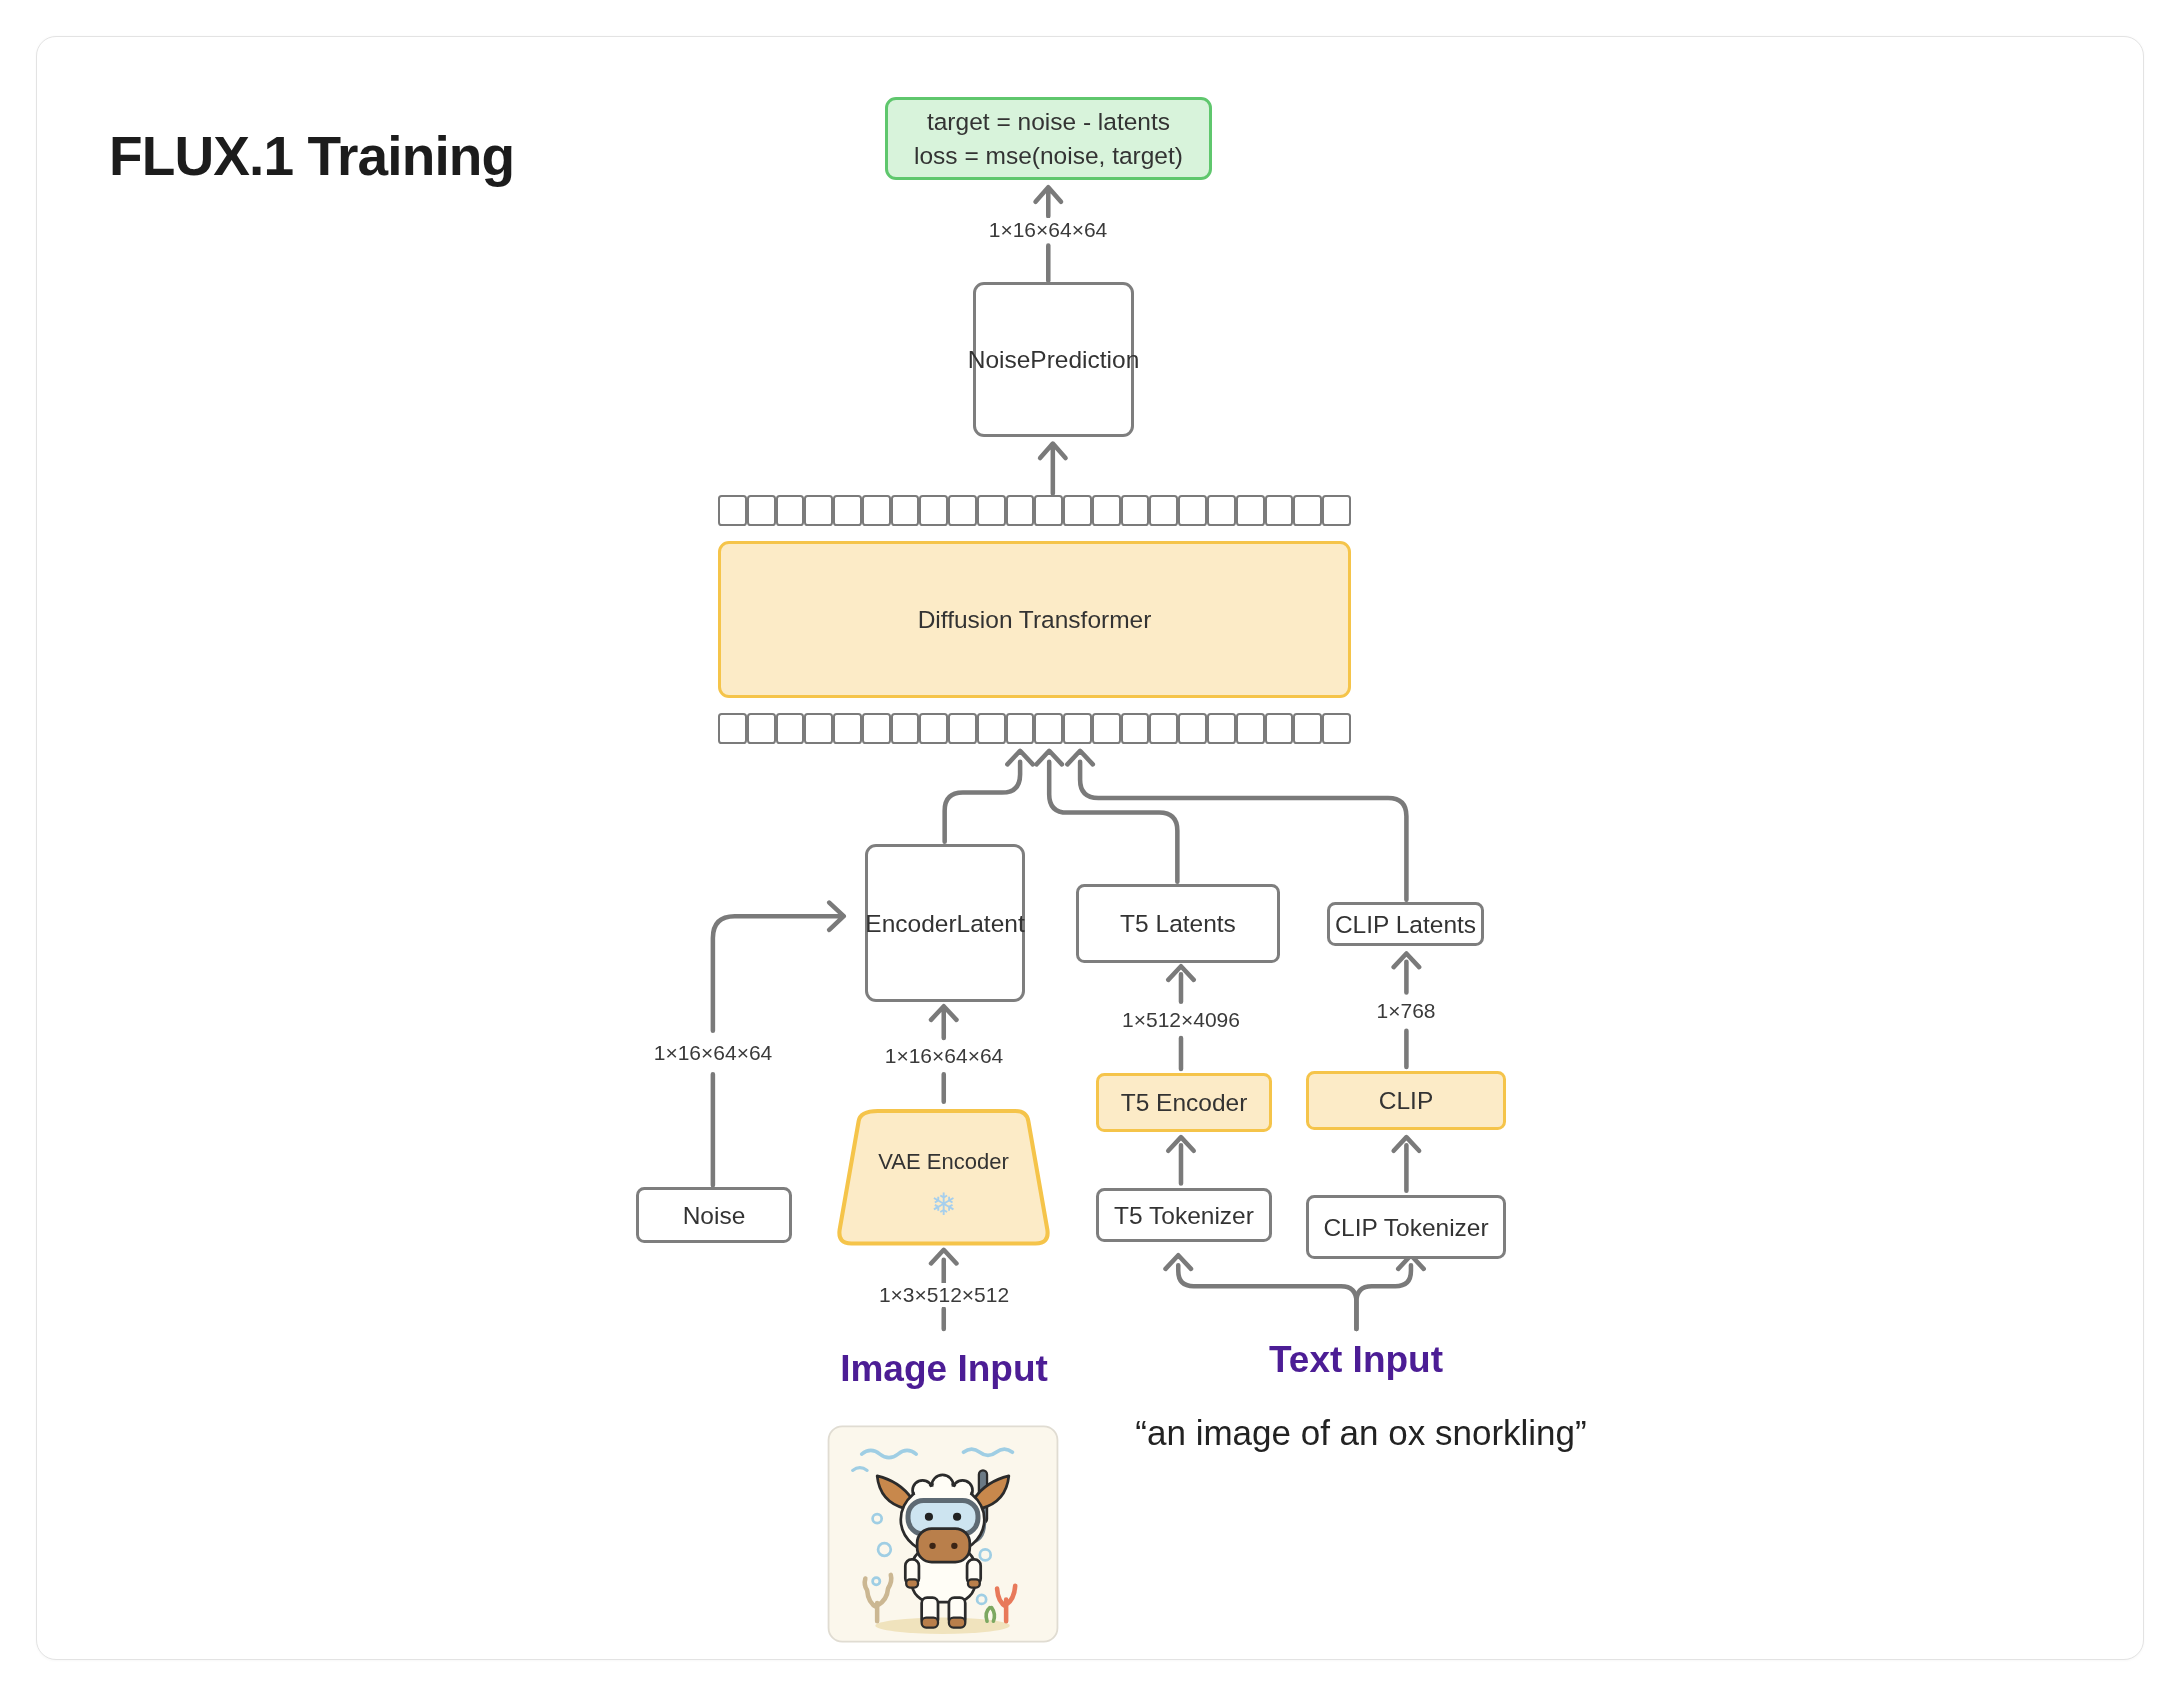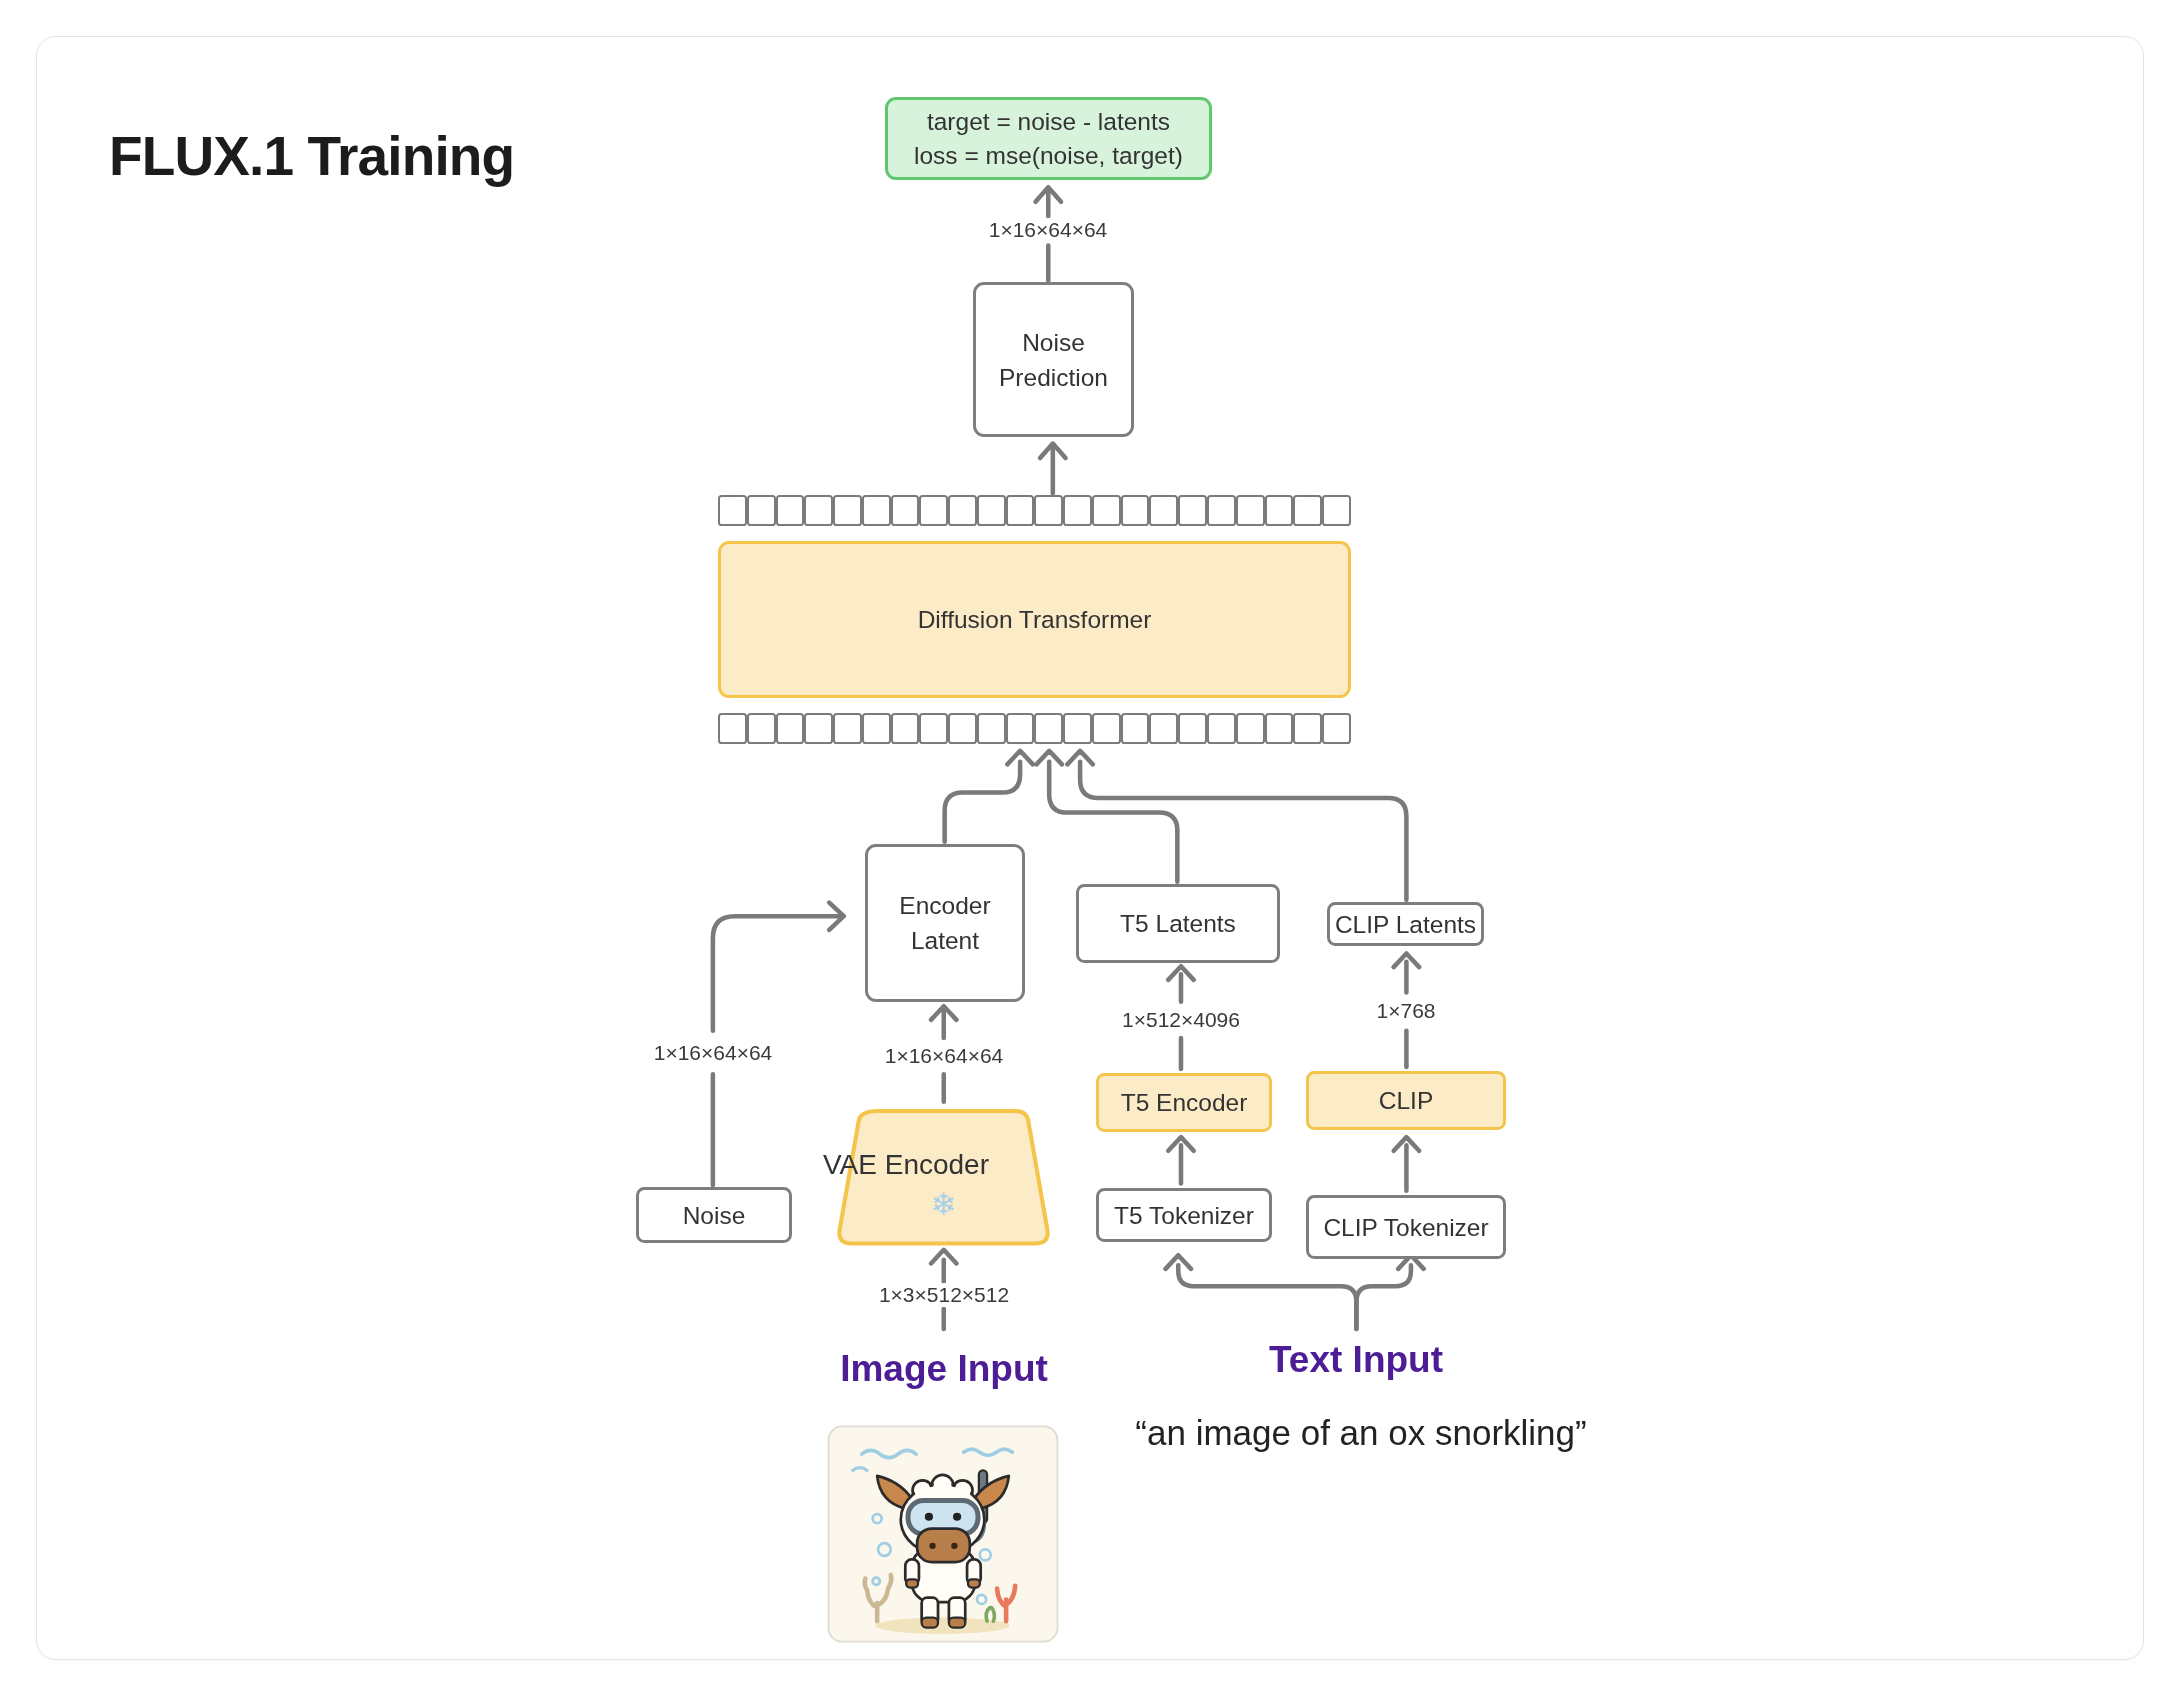--- a/index.html
+++ b/index.html
@@ -46,21 +46,21 @@
     stroke-linecap: round;
     stroke-linejoin: round;
   }
   .box {
     position: absolute;
     box-sizing: border-box;
     background: #ffffff;
     border: 3.6px solid #7e7e7e;
     border-radius: 11px;
     display: flex;
-    flex-direction: column;
+    flex-direction: row;
     align-items: center;
     justify-content: center;
     text-align: center;
     font-size: 24.5px;
     color: #333333;
     line-height: 35px;
     white-space: nowrap;
   }
   .box.yellow {
     background: #fcebc7;
@@ -124,21 +124,22 @@
   }
   .vae-wrap {
     position: absolute;
     left: 823px; top: 1102px;
     width: 241px; height: 147px;
   }
   .vae-label {
     position: absolute;
     left: 0; top: 47px;
     width: 100%;
-    font-size: 28px;
+    text-align: center;
+    font-size: 22px;
     color: #333333;
   }
   .vae-snowflake {
     position: absolute;
     left: 0; top: 84px;
     width: 100%;
     text-align: center;
     font-size: 31px;
     color: #a6cfed;
   }

